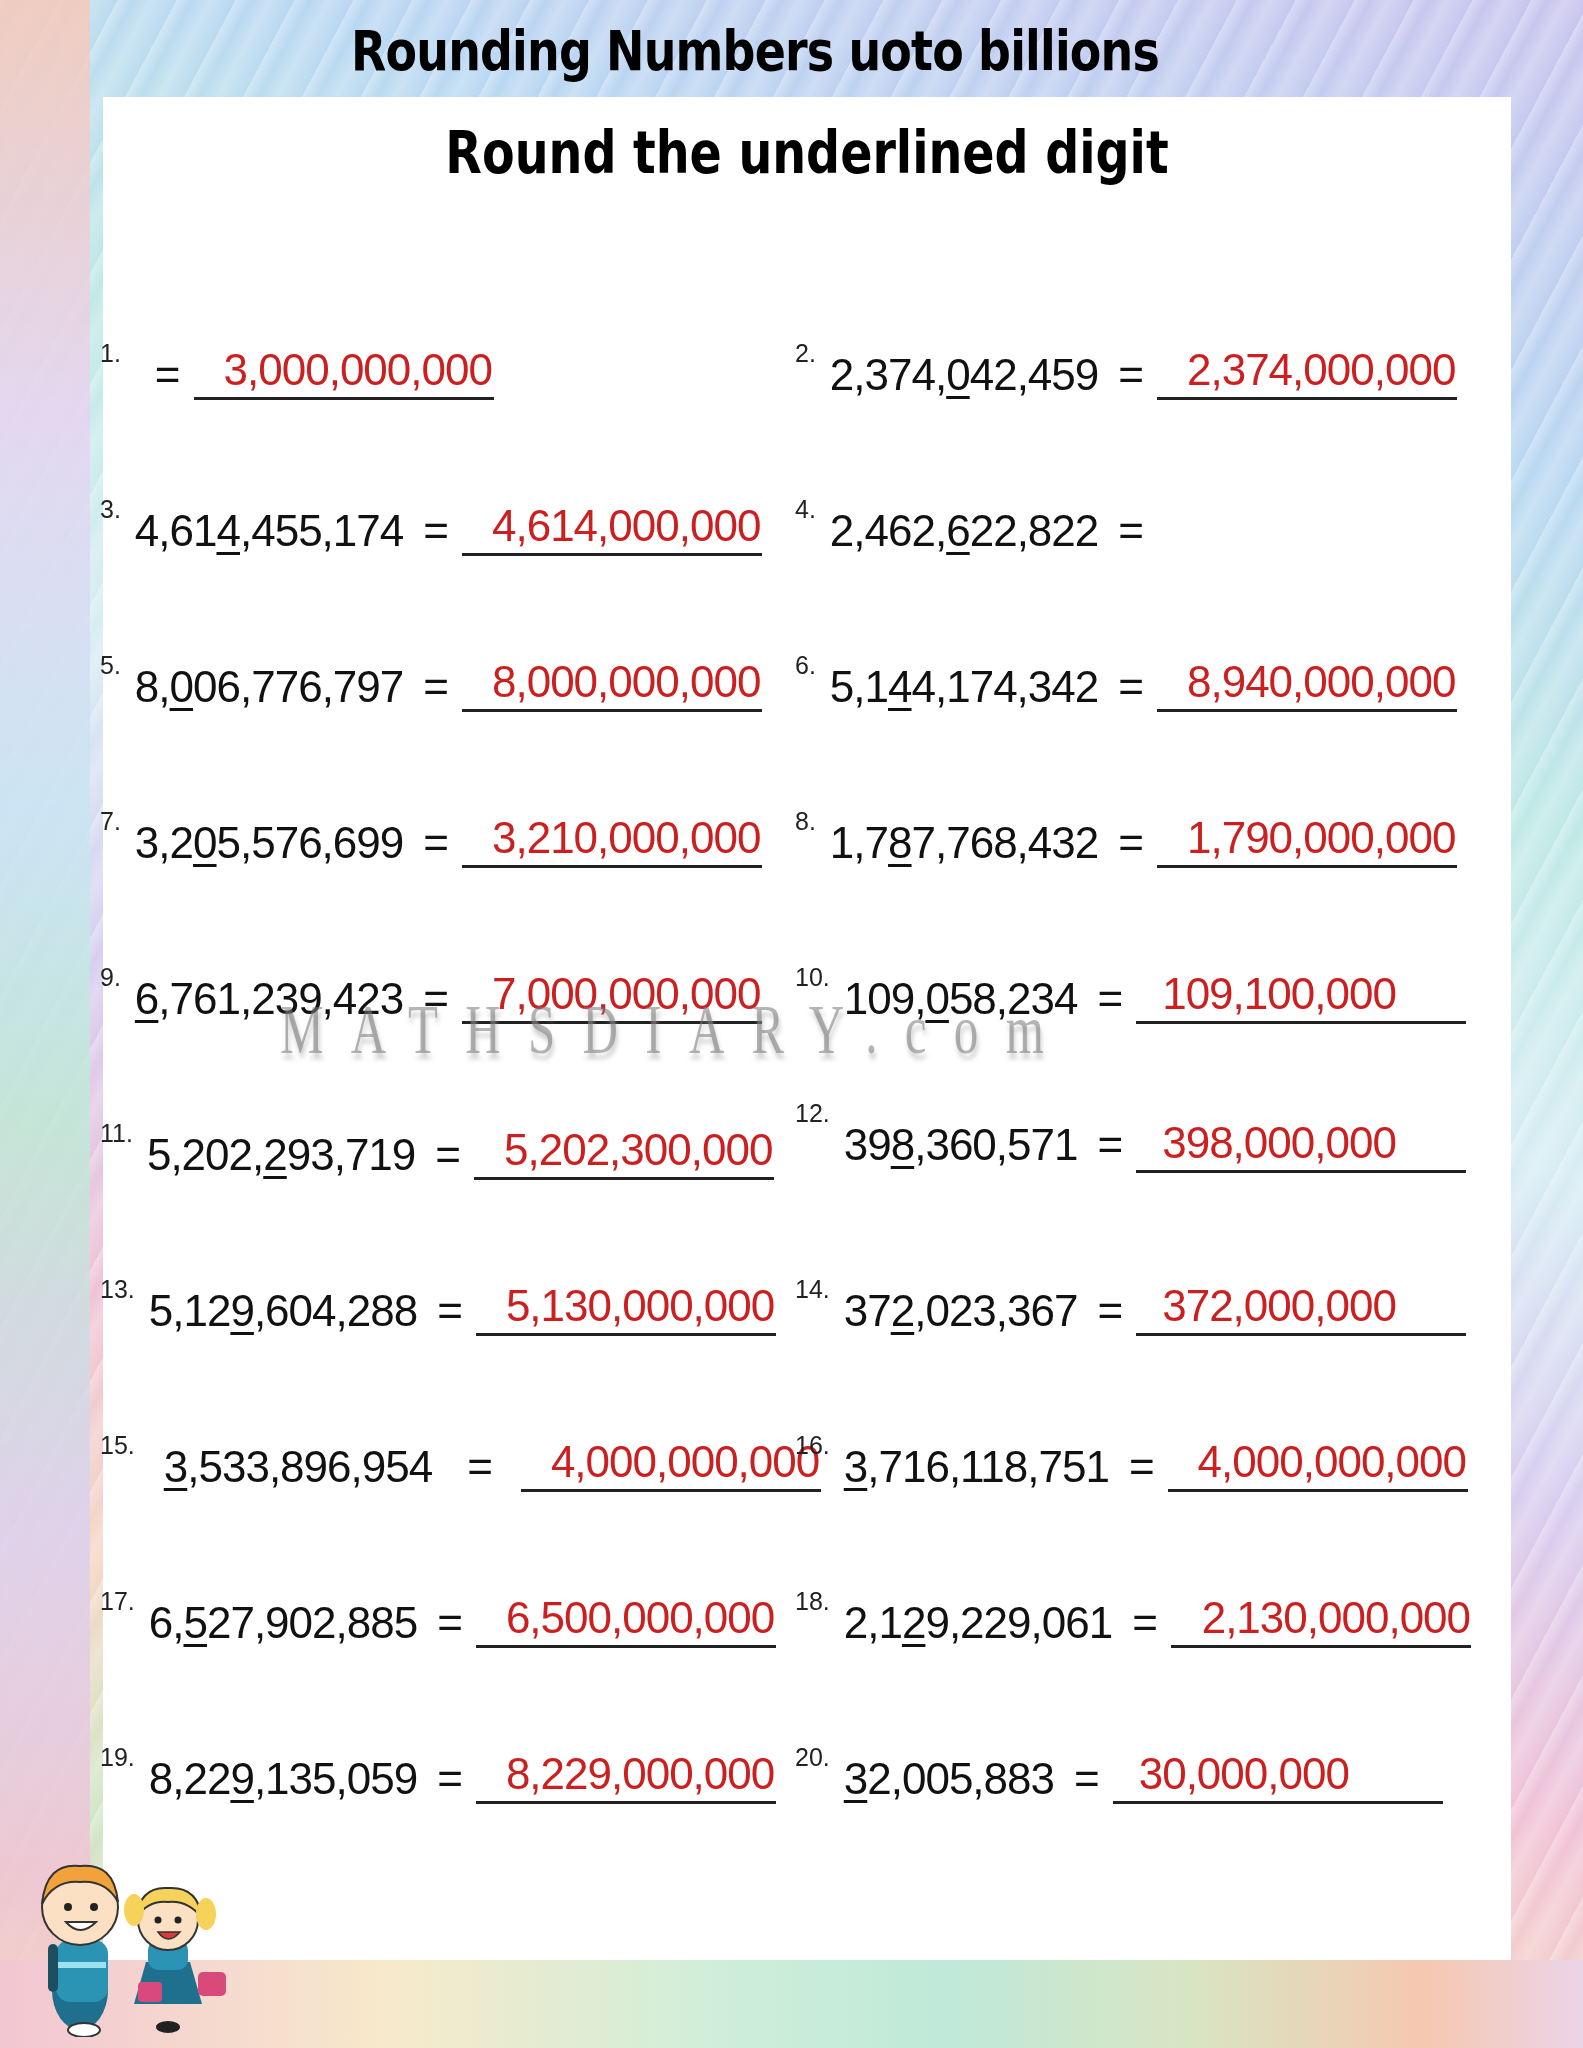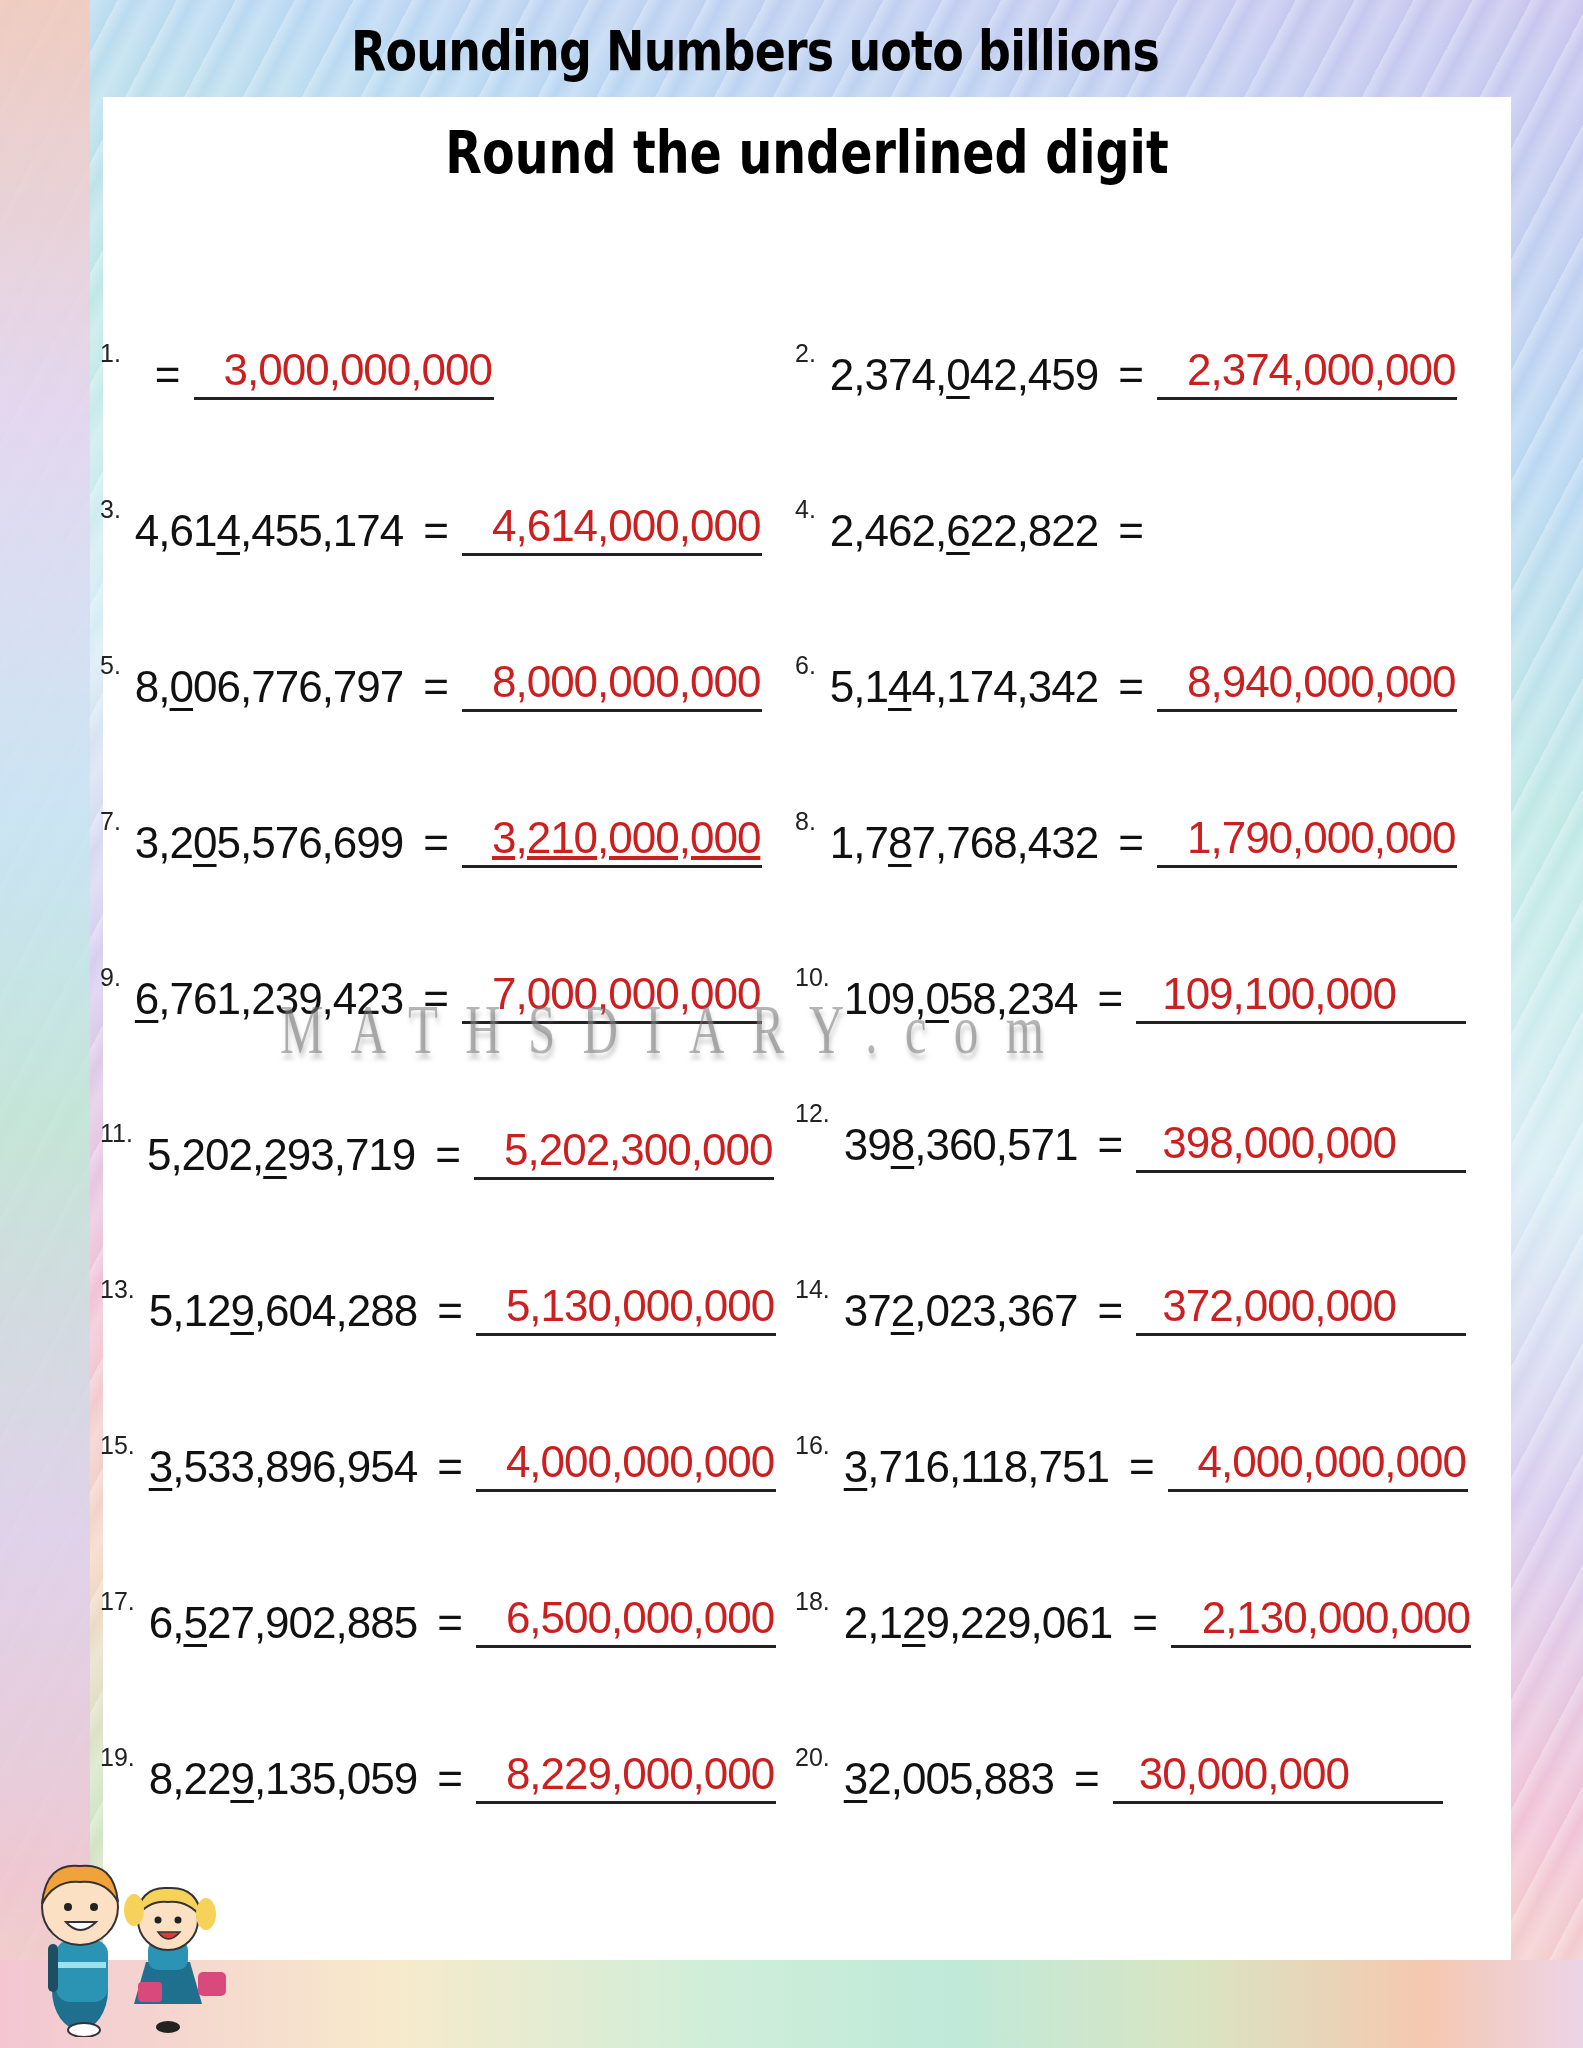--- a/index.html
+++ b/index.html
@@ -101,21 +101,21 @@
     <div class="problem" style="top: 642px; left: 795px;">
       <span class="num">6.</span>
       <span class="digits"><span>5,1</span><u>4</u><span>4,174,342</span></span>
       <span class="eq">=</span>
       <span class="answer" style="width: 300px;">8,940,000,000</span>
     </div>
     <div class="problem" style="top: 798px; left: 100px;">
       <span class="num">7.</span>
       <span class="digits"><span>3,2</span><u>0</u><span>5,576,699</span></span>
       <span class="eq">=</span>
-      <span class="answer" style="width: 300px; text-decoration: underline;">3,210,000,000</span>
+      <span class="answer" style="width: 300px;">3,210,000,000</span>
     </div>
     <div class="problem" style="top: 798px; left: 795px;">
       <span class="num">8.</span>
       <span class="digits"><span>1,7</span><u>8</u><span>7,768,432</span></span>
       <span class="eq">=</span>
       <span class="answer" style="width: 300px;">1,790,000,000</span>
     </div>
     <div class="problem" style="top: 954px; left: 100px;">
       <span class="num">9.</span>
       <span class="digits"><span></span><u>6</u><span>,761,239,423</span></span>
@@ -145,21 +145,21 @@
       <span class="digits"><span>5,12</span><u>9</u><span>,604,288</span></span>
       <span class="eq">=</span>
       <span class="answer" style="width: 300px;">5,130,000,000</span>
     </div>
     <div class="problem" style="top: 1266px; left: 795px;">
       <span class="num">14.</span>
       <span class="digits"><span>37</span><u>2</u><span>,023,367</span></span>
       <span class="eq">=</span>
       <span class="answer" style="width: 330px; padding-left: 26px;">372,000,000</span>
     </div>
-    <div class="problem" style="top: 1422px; left: 100px;">
+    <div class="problem" style="top: 1422px; left: 100px; gap: 15px;">
       <span class="num">15.</span>
       <span class="digits"><span></span><u>3</u><span>,533,896,954</span></span>
       <span class="eq">=</span>
       <span class="answer" style="width: 300px;">4,000,000,000</span>
     </div>
     <div class="problem" style="top: 1422px; left: 795px;">
       <span class="num">16.</span>
       <span class="digits"><span></span><u>3</u><span>,716,118,751</span></span>
       <span class="eq">=</span>
       <span class="answer" style="width: 300px;">4,000,000,000</span>

